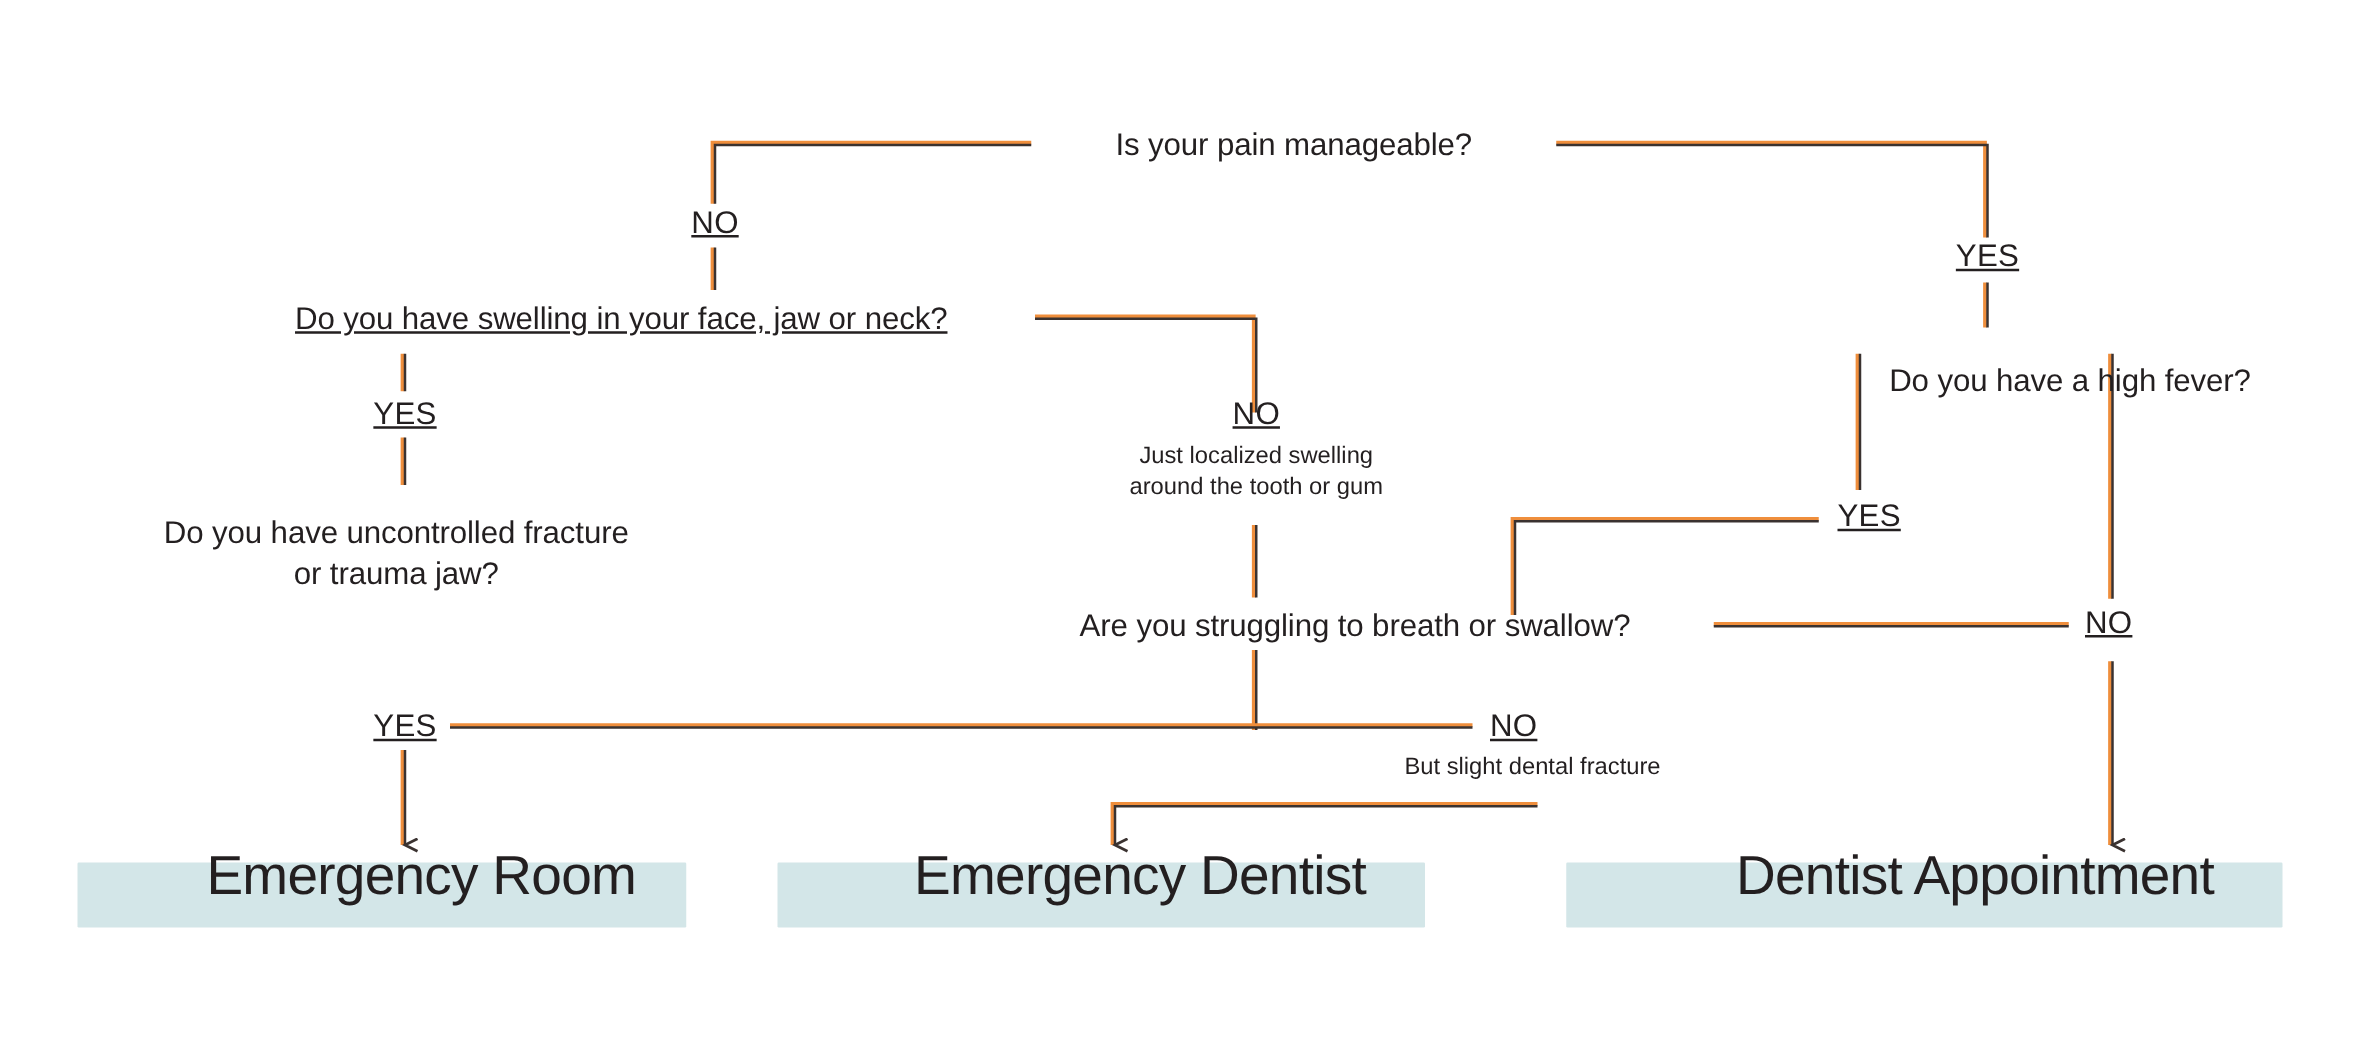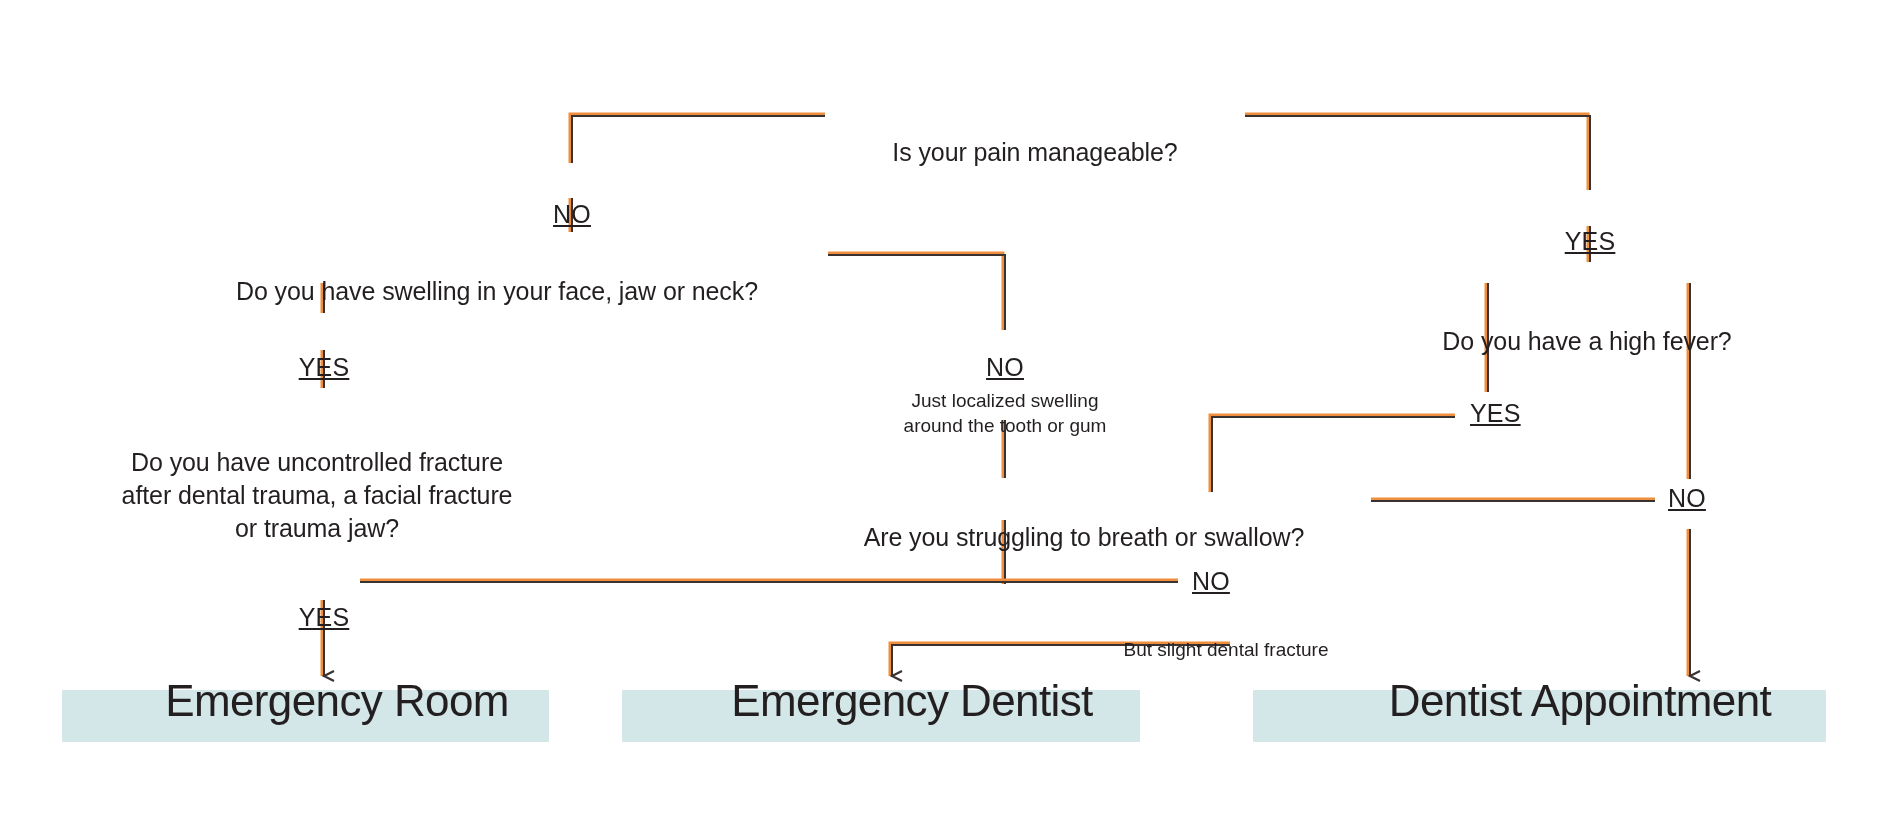--- a/index.html
+++ b/index.html
@@ -39,21 +39,21 @@
   .lbl {
     font-size: 25px;
     letter-spacing: 0.2px;
     text-decoration: underline;
   }
   .sub {
     font-size: 19px;
     letter-spacing: 0px;
     line-height: 1.34;
   }
-  .center { text-align: center; transform: translateX(-50%); margin-top: 36px; }
+  .center { text-align: center; transform: translateX(-50%); }
   .leftal  { text-align: left; }
 
   .outcome {
     position: absolute;
     font-size: 44px;
     font-weight: 300;
     letter-spacing: -0.6px;
     color: #231f20;
     white-space: nowrap;
     transform: translateX(-50%);
@@ -152,31 +152,30 @@
   </svg>
 
   <div class="hl" style="left:62px; top:690px; width:487px; height:52px; background:#d3e6e8;"></div>
   <div class="hl" style="left:622px; top:690px; width:518px; height:52px; background:#d3e6e8;"></div>
   <div class="hl" style="left:1253px; top:690px; width:573px; height:52px; background:#d3e6e8;"></div>
 
   <div class="node q center" style="left:1035px; top:101px;">
     <span>Is your pain manageable?</span>
   </div>
 
-  <div class="node q center" style="left:497px; top:240px;">
+  <div class="node q center" style="left:497px; top:240px;text-decoration:underline;">
     <span>Do you have swelling in your face, jaw or neck?</span>
   </div>
 
   <div class="node q center" style="left:317px; top:410px; line-height:1.32;">
     <div>Do you have uncontrolled fracture</div>
-    <div>after dental trauma, a facial fracture</div>
     <div>or trauma jaw?</div>
   </div>
 
-  <div class="node q center" style="left:1587px; top:290px;">
+  <div class="node q center" style="left:1656px; top:290px;">
     <span>Do you have a high fever?</span>
   </div>
 
   <div class="node q center" style="left:1084px; top:486px;">
     <span>Are you struggling to breath or swallow?</span>
   </div>
 
   <div class="node lbl center" style="left:572px; top:163px;">
     <span>NO</span>
   </div>

